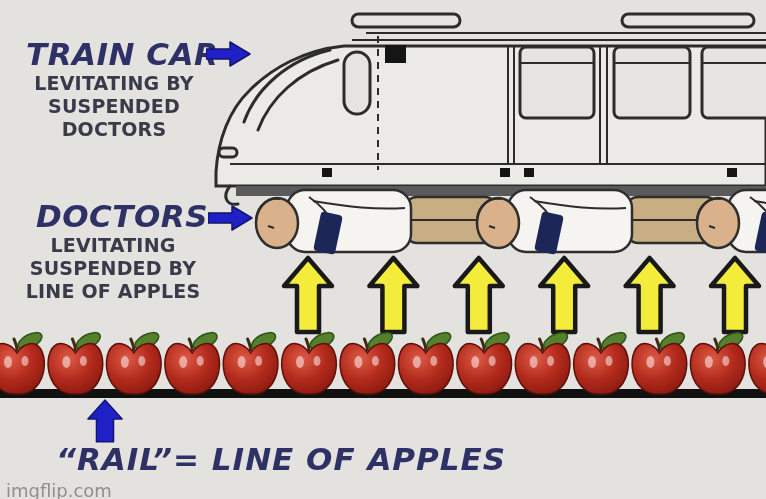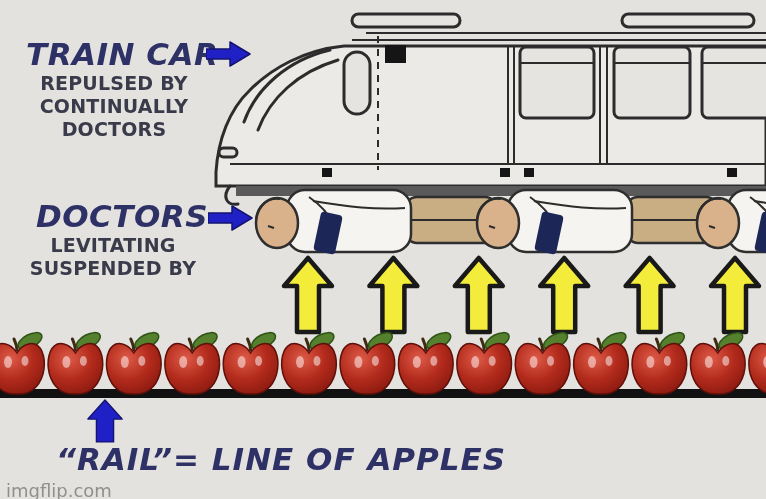--- a/index.html
+++ b/index.html
@@ -157,32 +157,33 @@
         <use href="#apple" transform="translate(717.8,368)"></use>
         <use href="#apple" transform="translate(776.1999999999999,368)"></use>
       </g>
   </svg>
 
   <div class="heading" style="left:26px;top:36px;">TRAIN CAR</div>
   <svg class="icon-abs" style="left:206px;top:40px;" width="46" height="28" viewBox="0 0 46 28">
     <polygon class="bluearrow" points="0,9 24,9 24,2 44,14 24,26 24,19 0,19"></polygon>
   </svg>
   <div class="sub" style="left:16px;top:72px;width:196px;">
-    <div>REPULSED BY</div>
-    <div>CONTINUALLY</div>
+    <div>LEVITATING BY</div>
+    <div>SUSPENDED</div>
     <div>DOCTORS</div>
   </div>
 
   <div class="heading" style="left:36px;top:198px;">DOCTORS</div>
   <svg class="icon-abs" style="left:208px;top:204px;" width="46" height="28" viewBox="0 0 46 28">
     <polygon class="bluearrow" points="0,9 24,9 24,2 44,14 24,26 24,19 0,19"></polygon>
   </svg>
   <div class="sub" style="left:12px;top:234px;width:202px;">
     <div>LEVITATING</div>
     <div>SUSPENDED BY</div>
+    <div>LINE OF APPLES</div>
   </div>
 
   <svg class="icon-abs" style="left:86px;top:398px;" width="38" height="46" viewBox="0 0 40 48">
     <polygon class="bluearrow" points="20,2 38,22 29,22 29,46 11,46 11,22 2,22"></polygon>
   </svg>
   <div class="bigline" style="left:56px;top:441px;">“RAIL”= LINE OF APPLES</div>
 
   <div class="watermark" style="left:6px;top:480px;">imgflip.com</div>
 </div>
 

